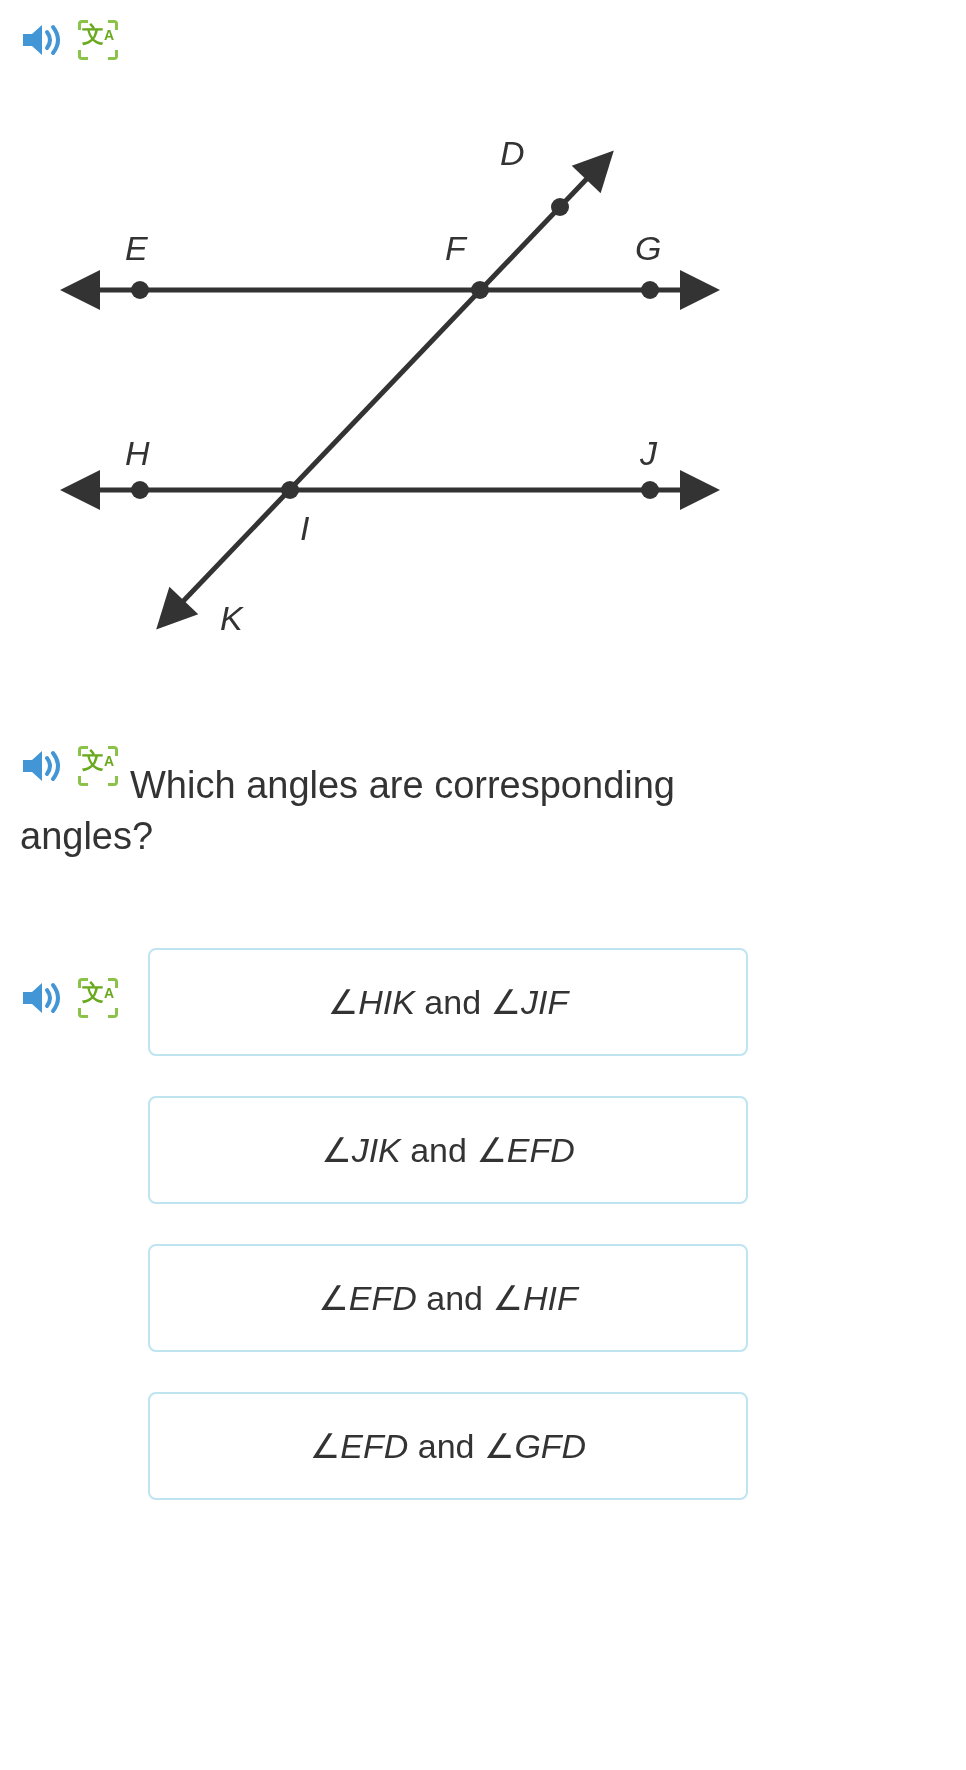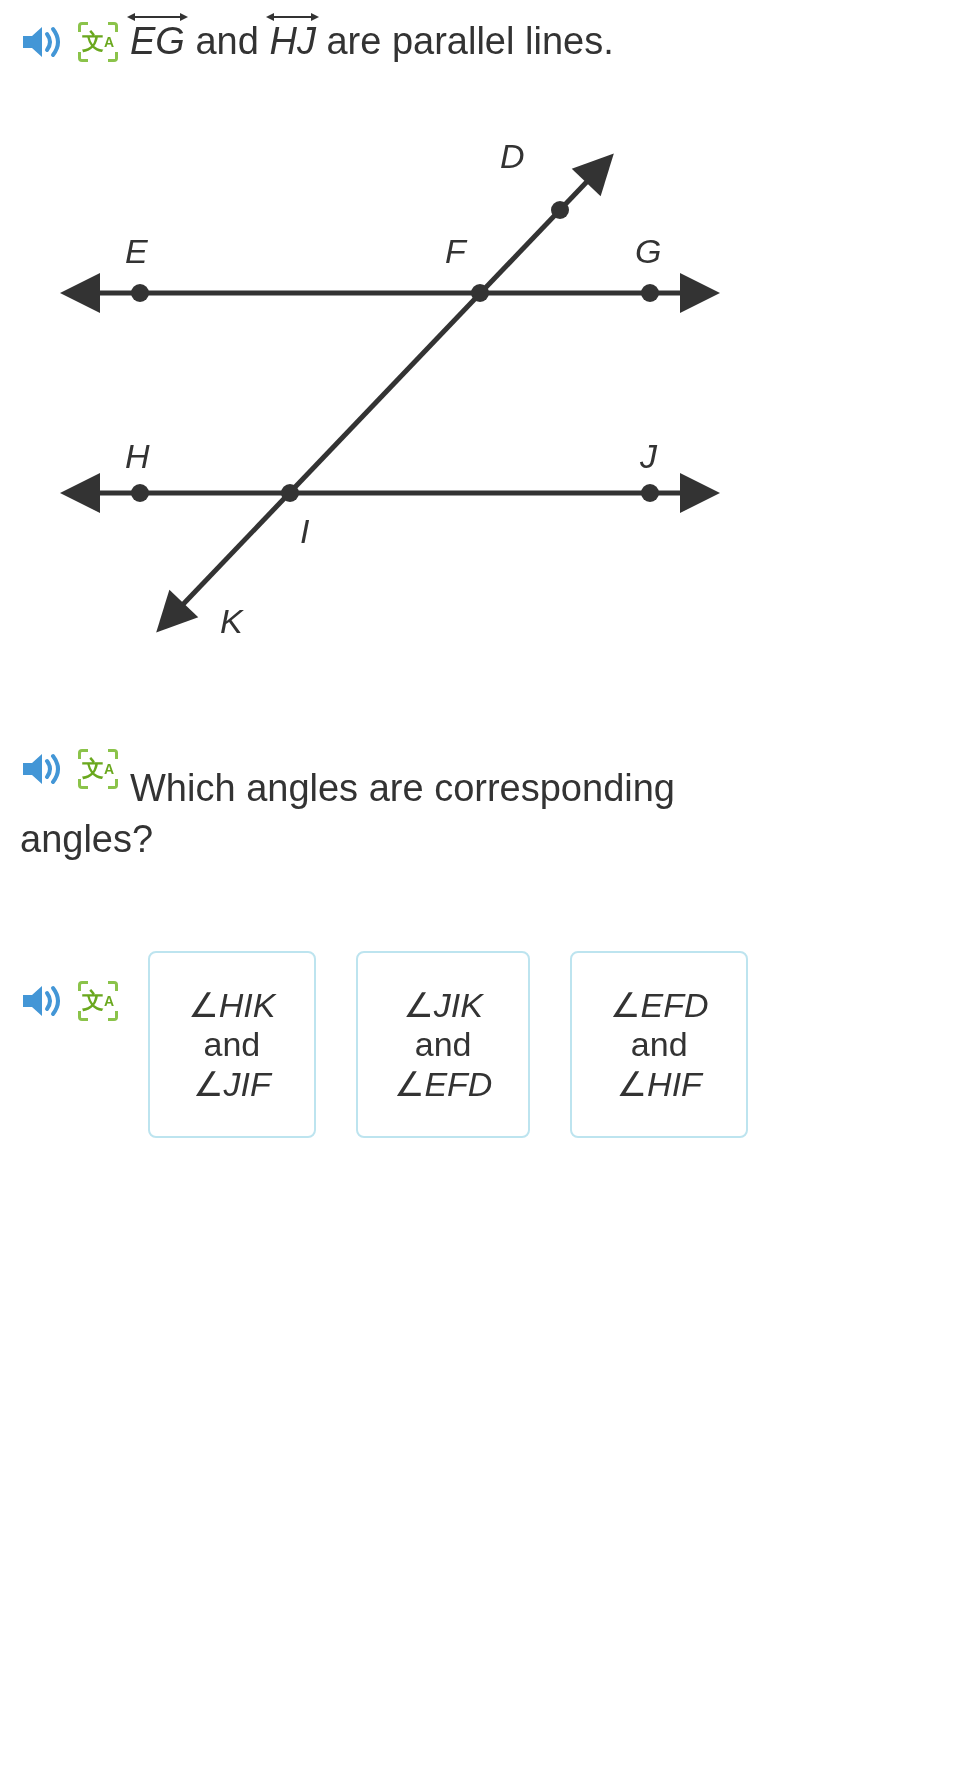--- a/index.html
+++ b/index.html
@@ -17,21 +17,21 @@
     gap: 12px;
     margin-bottom: 8px;
     flex-wrap: wrap;
   }
   .speaker-icon svg { display:block; }
   .translate-icon {
     color: #6aa81e;
     font-size: 32px;
     position: relative;
     width: 40px; height: 40px;
-    display:flex; align-items:center; justify-content:center;
+    display:flex; align-items:flex-start; justify-content:center;
   }
   .translate-icon .corner {
     position:absolute; width:10px; height:10px; border:3px solid #8bc34a;
   }
   .translate-icon .tl{top:0;left:0;border-right:none;border-bottom:none;border-radius:4px 0 0 0;}
   .translate-icon .tr{top:0;right:0;border-left:none;border-bottom:none;border-radius:0 4px 0 0;}
   .translate-icon .bl{bottom:0;left:0;border-right:none;border-top:none;border-radius:0 0 0 4px;}
   .translate-icon .br{bottom:0;right:0;border-left:none;border-top:none;border-radius:0 0 4px 0;}
   .translate-icon .glyph{font-size:22px;color:#6aa81e;font-weight:bold;}
   .prompt-text {
@@ -80,20 +80,21 @@
     align-items: flex-start;
   }
   .answer-icons {
     display:flex;
     align-items:center;
     gap:12px;
     padding-top: 30px;
   }
   .answer-list {
     display:flex;
+    flex-direction:column;
     gap: 40px;
     flex:1;
     max-width: 600px;
   }
   .answer-btn {
     border: 2px solid #bde4ef;
     background: #ffffff;
     border-radius: 8px;
     padding: 32px 20px;
     font-size: 34px;
@@ -117,23 +118,20 @@
       <path d="M33 7 Q43 20 33 33" stroke="#4396d6" stroke-width="4" fill="none" stroke-linecap="round"></path>
     </svg>
   </span>
   <span class="translate-icon">
     <span class="corner tl"></span>
       <span class="corner tr"></span>
       <span class="corner bl"></span>
       <span class="corner br"></span>
     <span class="glyph">文<span style="font-size:14px;position:relative;top:-2px;">A</span></span>
   </span>
-  <span class="prompt-text">
-    <span class="line-label"><span class="larrow"></span><span>EG</span></span><span> and </span><span class="line-label"><span class="larrow"></span><span>HJ</span></span><span> are parallel lines.</span>
-  </span>
 </div>
 
 <div class="diagram-wrap">
 <svg width="700" height="560" viewBox="0 0 700 560">
   <defs>
     <marker id="arrE" markerWidth="12" markerHeight="12" refX="6" refY="6" orient="auto">
       <path d="M2 2 L10 6 L2 10 Z" fill="#333"></path>
     </marker>
     <marker id="arrS" markerWidth="12" markerHeight="12" refX="6" refY="6" orient="auto">
       <path d="M10 2 L2 6 L10 10 Z" fill="#333"></path>
@@ -208,14 +206,17 @@
   <div class="answer-list">
     <button class="answer-btn">
       <span class="angle"><span class="angle-sym">∠</span><span>HIK</span></span><span> and </span><span class="angle"><span class="angle-sym">∠</span><span>JIF</span></span>
     </button>
     <button class="answer-btn">
       <span class="angle"><span class="angle-sym">∠</span><span>JIK</span></span><span> and </span><span class="angle"><span class="angle-sym">∠</span><span>EFD</span></span>
     </button>
     <button class="answer-btn">
       <span class="angle"><span class="angle-sym">∠</span><span>EFD</span></span><span> and </span><span class="angle"><span class="angle-sym">∠</span><span>HIF</span></span>
     </button>
+    <button class="answer-btn">
+      <span class="angle"><span class="angle-sym">∠</span><span>EFD</span></span><span> and </span><span class="angle"><span class="angle-sym">∠</span><span>GFD</span></span>
+    </button>
   </div>
 </div>
 
 </body></html>

